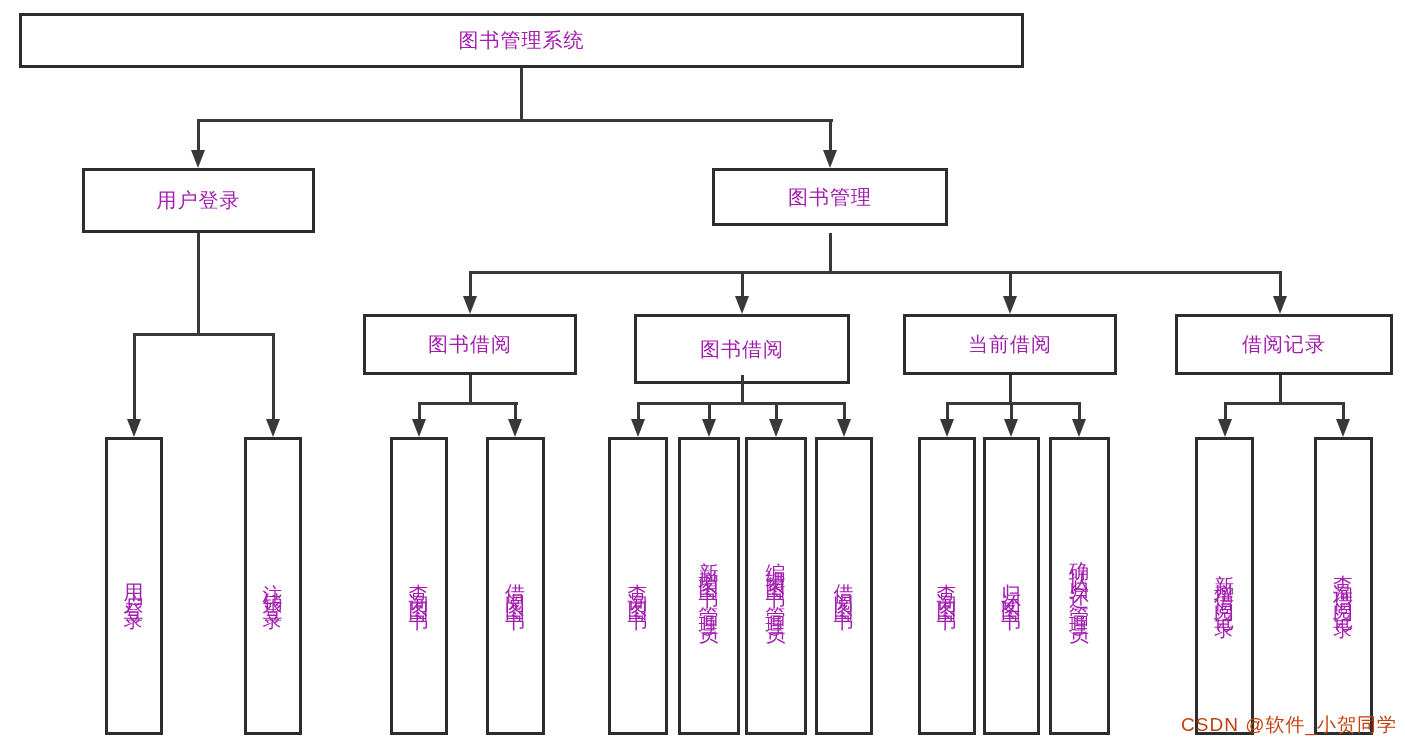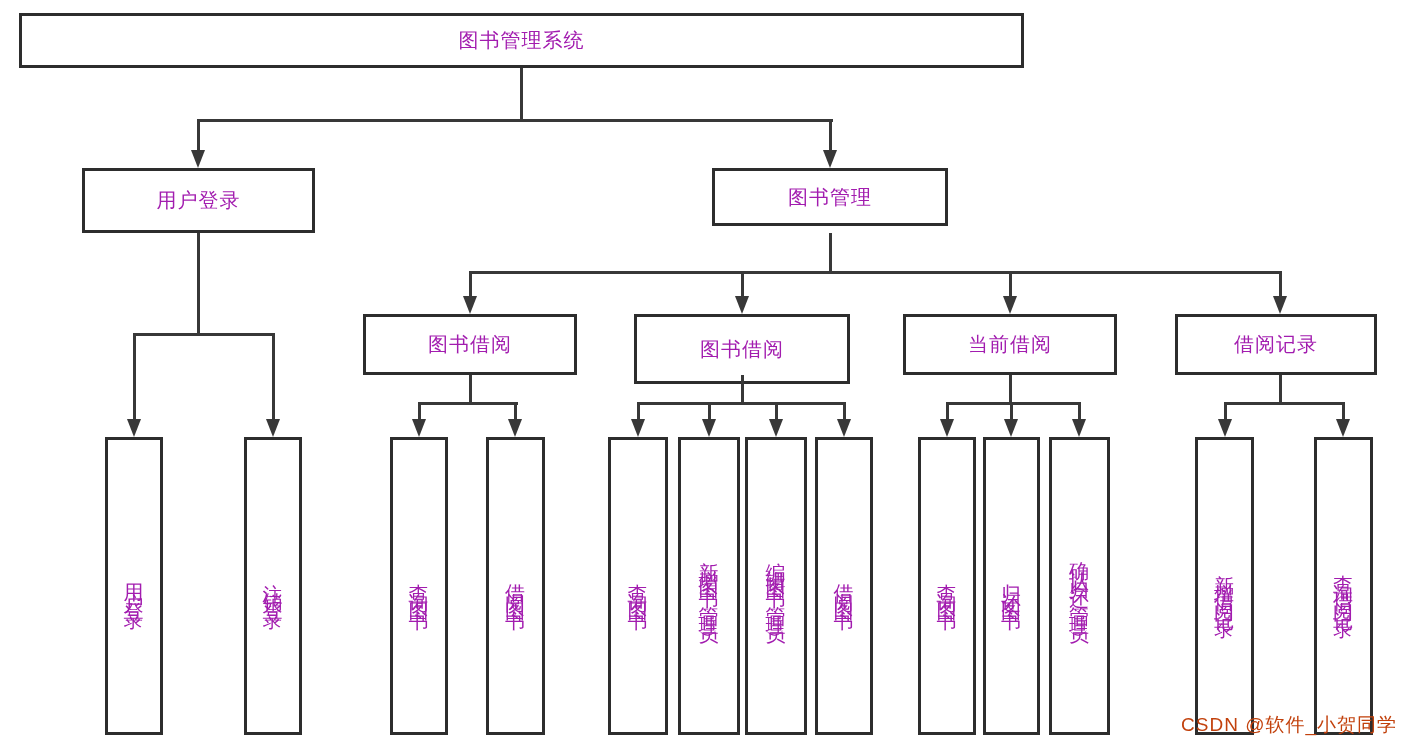--- a/index.html
+++ b/index.html
@@ -46,21 +46,21 @@
 
 <div class="node" style="left:363px;top:314px;width:214px;height:61px">
   <span>图书借阅</span>
 </div>
 <div class="node" style="left:634px;top:314px;width:216px;height:70px">
   <span>图书借阅</span>
 </div>
 <div class="node" style="left:903px;top:314px;width:214px;height:61px">
   <span>当前借阅</span>
 </div>
-<div class="node" style="left:1175px;top:314px;width:202px;height:61px">
+<div class="node" style="left:1175px;top:314px;width:218px;height:61px">
   <span>借阅记录</span>
 </div>
 
 <div class="node vnode" style="left:105px;top:437px;width:58px;height:298px">
   <span>用户登录</span>
 </div>
 <div class="node vnode" style="left:244px;top:437px;width:58px;height:298px">
   <span>注销登录</span>
 </div>
 

